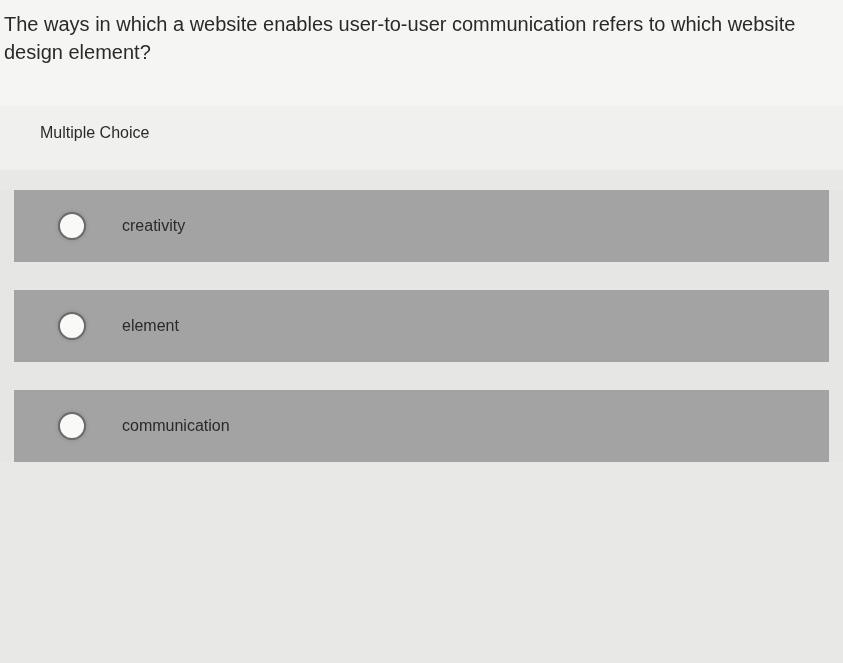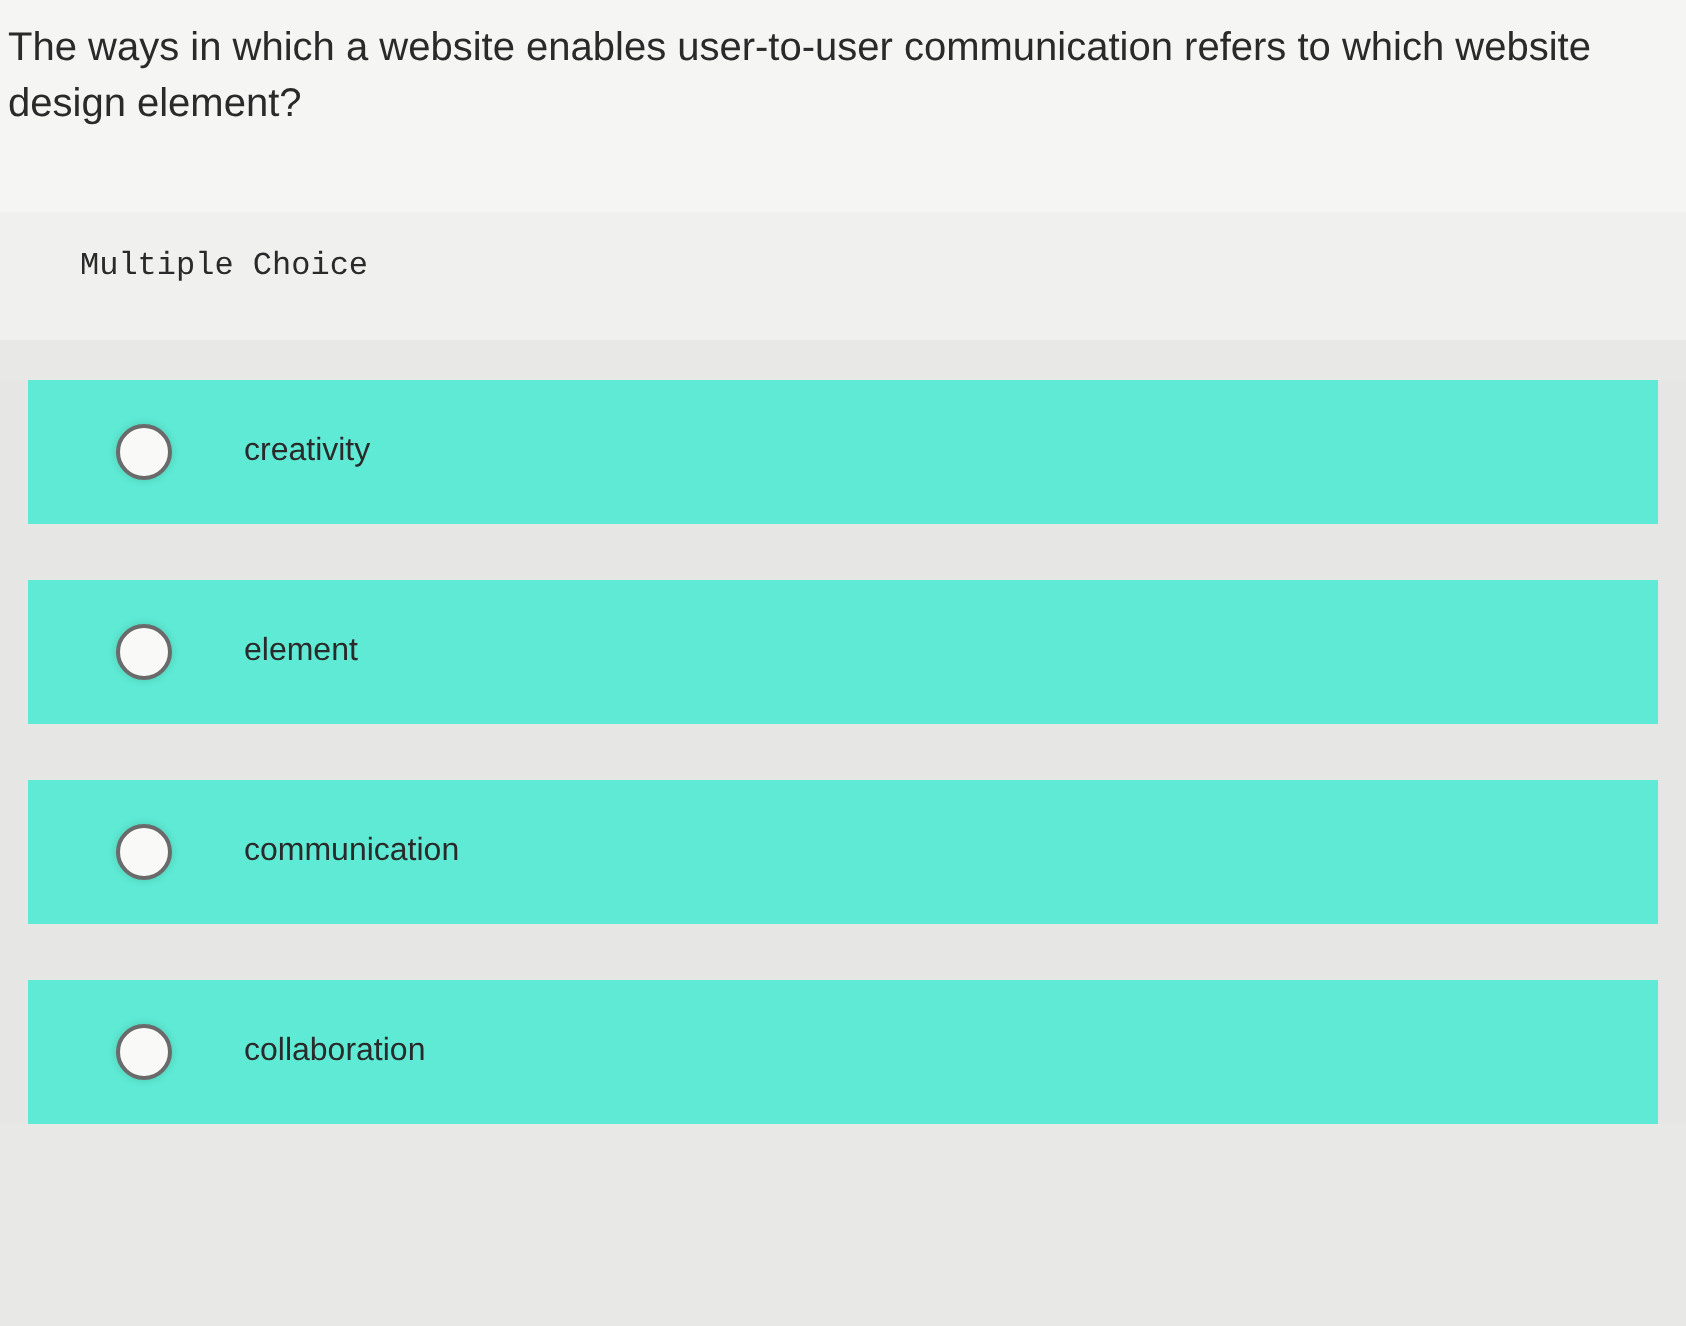--- a/index.html
+++ b/index.html
@@ -19,30 +19,29 @@
       padding: 10px 4px 40px 4px;
       font-size: 20px;
       color: #2a2a2a;
       line-height: 1.4;
     }
     .section-label {
       background: #f0f0ee;
       padding: 18px 40px 28px 40px;
       font-size: 16px;
       color: #2a2a2a;
-      font-family: Liberation Mono, monospace;
     }
     .options-container {
       padding: 0 14px;
       background: #e6e6e4;
     }
     .option-row {
       display: flex;
       align-items: center;
-      background: #5eead4;
+      background: #a3a3a3;
       margin-top: 28px;
       padding: 22px 18px;
       min-height: 72px;
     }
     .option-row:first-child {
       margin-top: 20px;
     }
     .radio-circle {
       flex: 0 0 auto;
       width: 28px;
@@ -77,18 +76,14 @@
   <div class="option-row">
     <div class="radio-circle"></div>
     <div class="option-label">element</div>
   </div>
 
   <div class="option-row">
     <div class="radio-circle"></div>
     <div class="option-label">communication</div>
   </div>
 
-  <div class="option-row">
-    <div class="radio-circle"></div>
-    <div class="option-label">collaboration</div>
-  </div>
 
 </div>
 
 </body></html>

